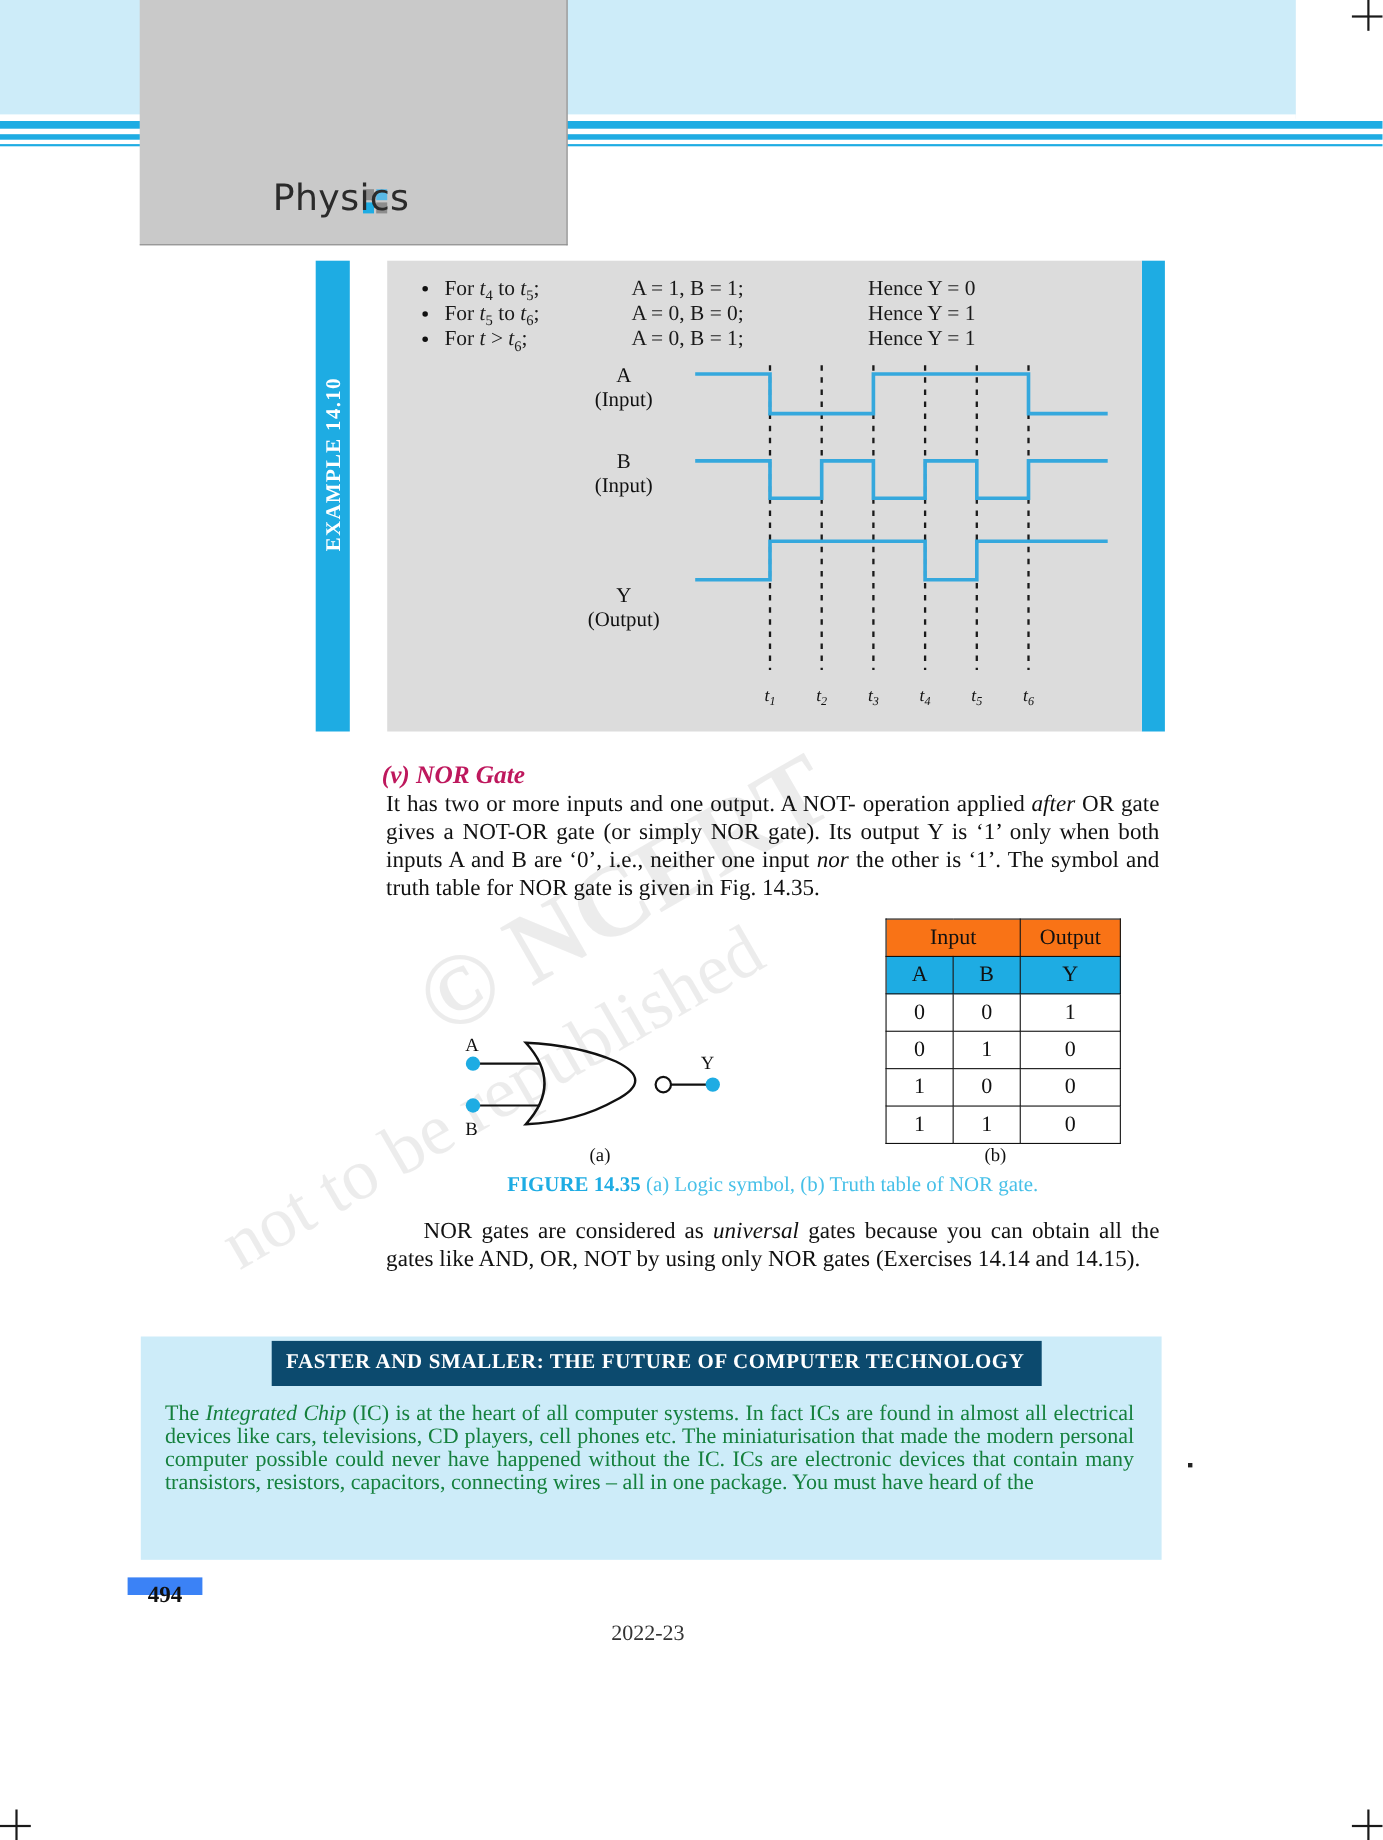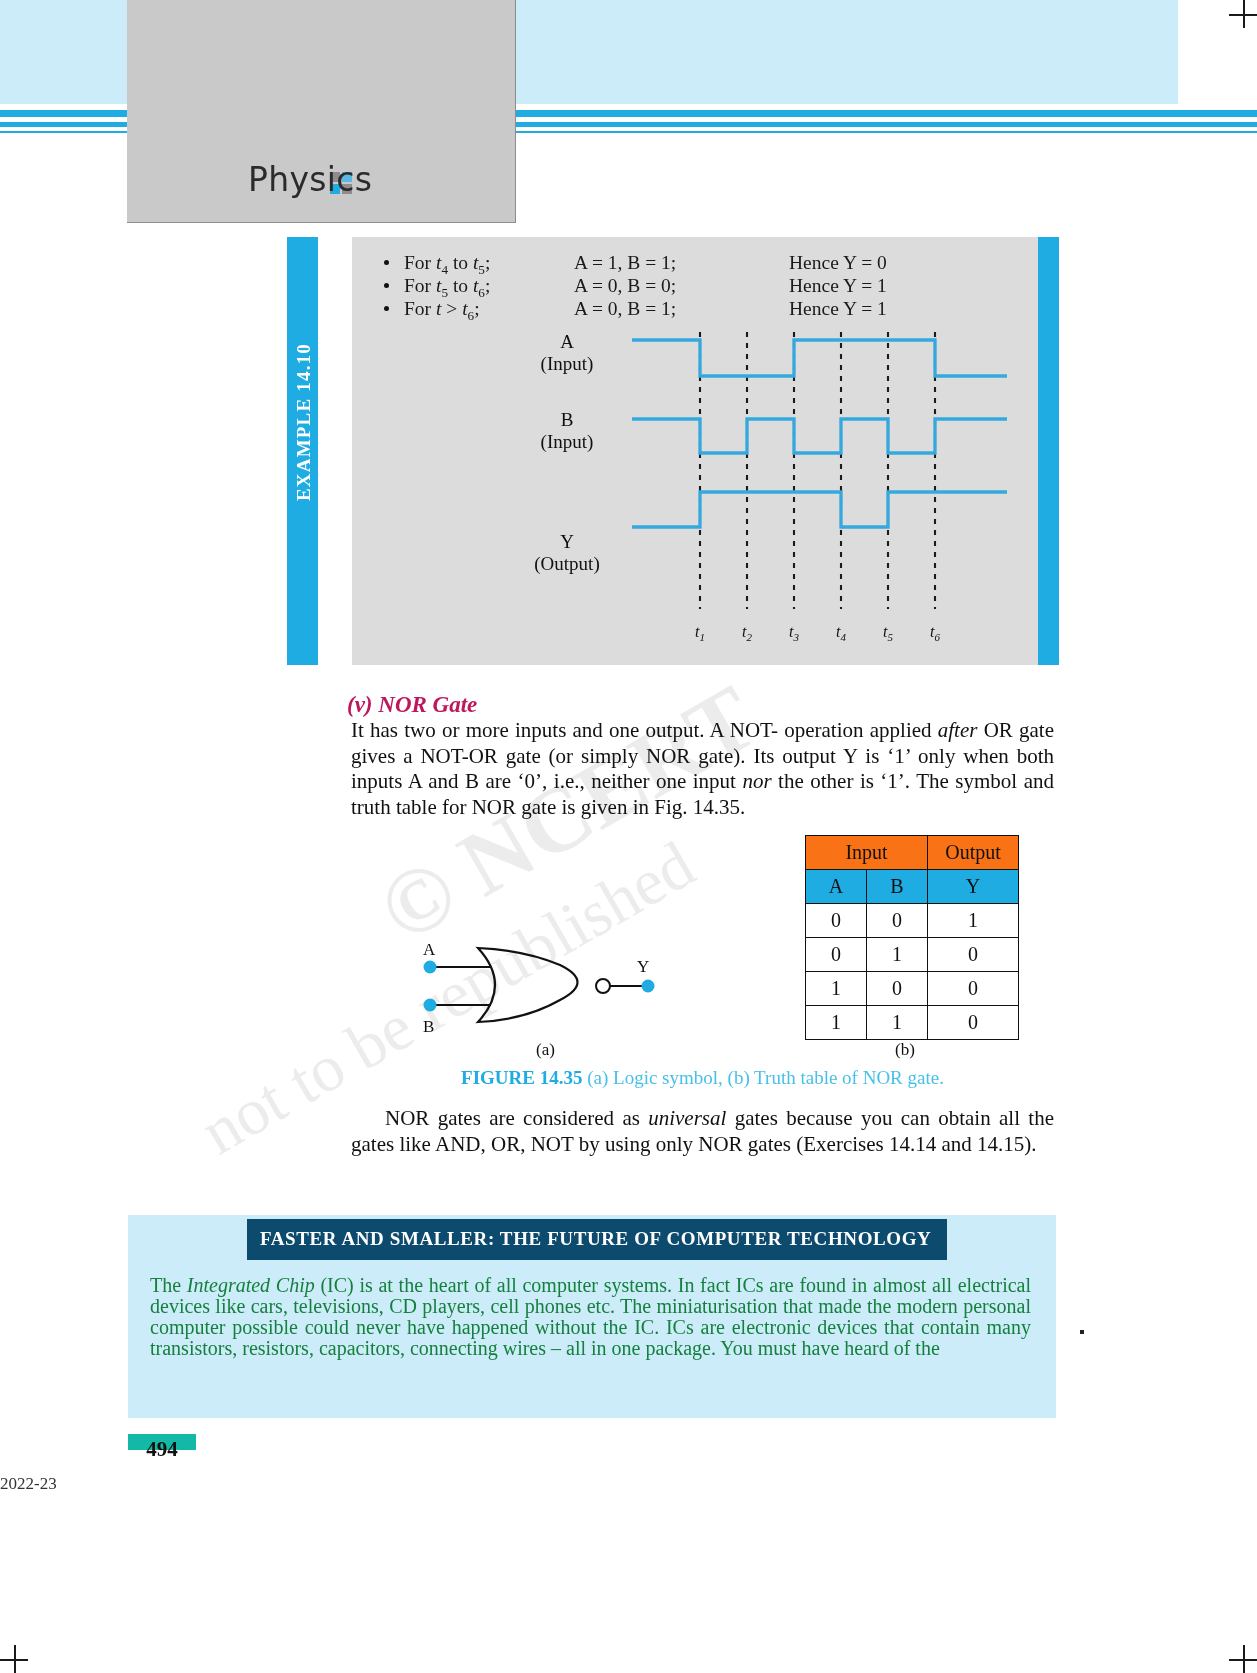--- a/index.html
+++ b/index.html
@@ -78,23 +78,23 @@
 
   
   #feature-box{position:absolute;left:128px;top:1215px;width:928px;height:203px;background:#cdecf9;}
   #feature-heading{position:absolute;left:247px;top:1219px;width:700px;height:41px;background:#0c4a6e;}
   #feature-heading span{position:absolute;left:13px;top:9px;color:#ffffff;font-weight:bold;
      font-size:19px;letter-spacing:.6px;font-variant:small-caps;}
   #feature-body{position:absolute;left:150px;top:1275px;width:881px;font-size:20px;
      line-height:21px;color:#15803d;text-align:justify;}
 
   
-  #page-number{position:absolute;left:128px;top:1434px;width:68px;height:16px;background:#14b8a6;
+  #page-number{position:absolute;left:116px;top:1434px;width:68px;height:16px;background:#3b82f6;
      text-align:center;line-height:31px;font-size:21px;color:#111;font-weight:bold;}
-  #footer-year{position:absolute;left:0;top:1474px;width:1178px;text-align:left;font-size:17px;color:#333;}
+  #footer-year{position:absolute;left:0;top:1474px;width:1178px;text-align:center;font-size:20px;color:#333;}
   #stray-dot{position:absolute;left:1080px;top:1330px;width:4px;height:4px;background:#222;}
 
   
   #watermark{position:absolute;left:290px;top:630px;width:760px;height:620px;
      pointer-events:none;opacity:.30;}
   #watermark div{position:absolute;color:#c3c3c3;font-family:"Liberation Serif",serif;white-space:nowrap;}
   .wm1{font-size:93px;font-weight:bold;transform:rotate(-30deg);left:70px;top:130px;}
   .wm2{font-size:66px;transform:rotate(-30deg);left:-120px;top:330px;}
 </style>
 </head>

